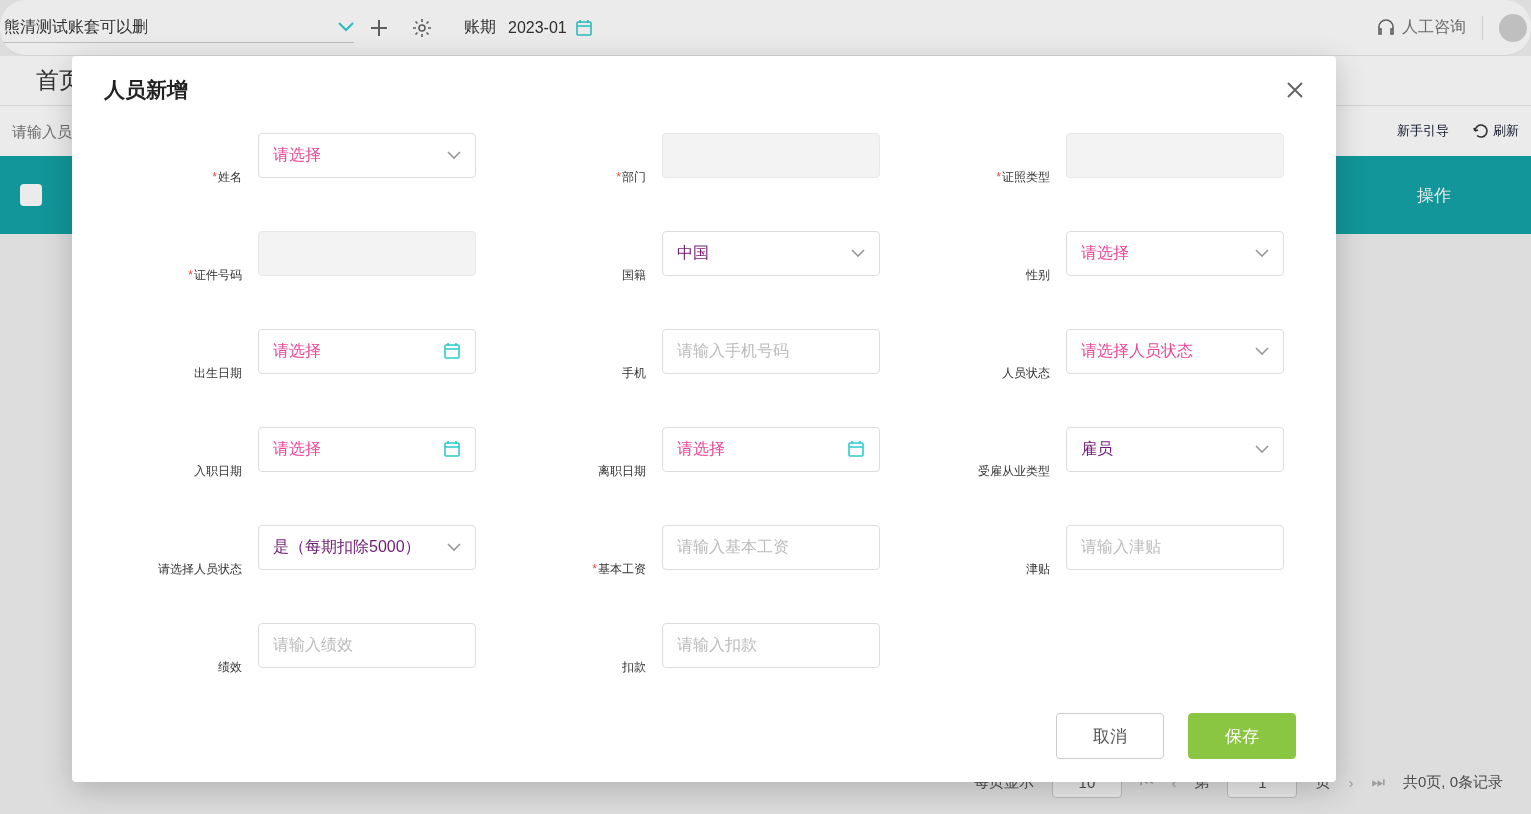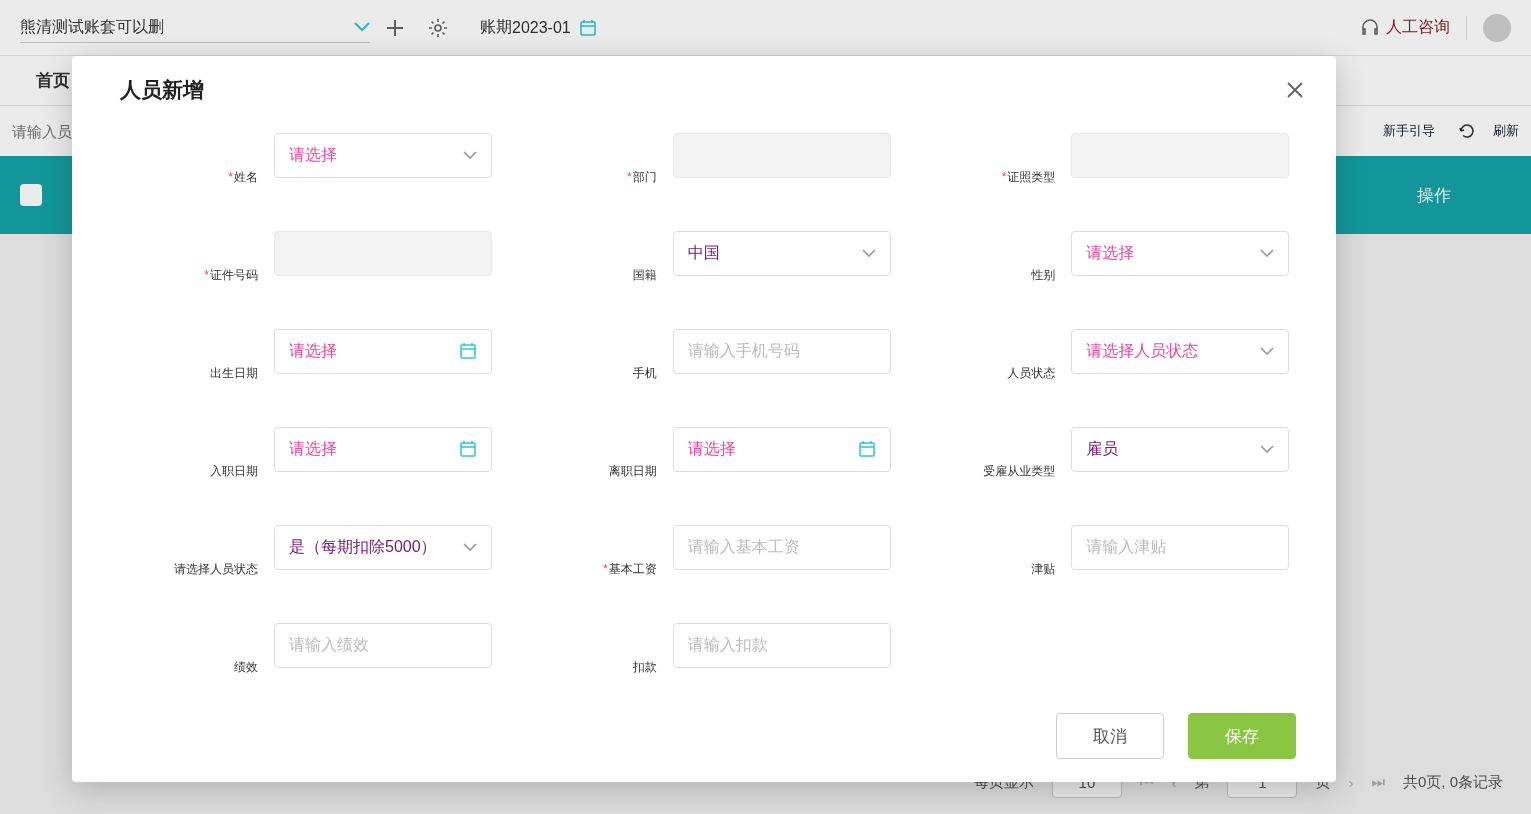--- a/index.html
+++ b/index.html
@@ -19,24 +19,25 @@
       position: absolute;
       inset: 0;
       background: rgba(0,0,0,0.08);
       z-index: 1;
     }
     .top-bar {
       height: 56px;
       background: #fff;
       display: flex;
       align-items: center;
-      padding: 0 20px;
+      padding: 0 4px;
       gap: 8px;
       border-bottom: 1px solid #e5e5e5;
       position: relative;
+      border-radius: 26px;
     }
     .account-select {
       display: flex;
       align-items: center;
       gap: 10px;
       font-size: 16px;
       color: #333;
       padding: 4px 0;
       border-bottom: 1px solid #ccc;
       width: 350px;
@@ -48,20 +49,21 @@
     }
     .top-icon {
       color: #666;
       font-size: 18px;
       padding: 0 8px;
       cursor: pointer;
     }
     .period-section {
       display: flex;
       align-items: center;
+      gap: 12px;
       margin-left: 16px;
       font-size: 16px;
       color: #333;
     }
     .period-value {
       display: flex;
       align-items: center;
       gap: 8px;
     }
     .calendar-icon-sm {
@@ -72,41 +74,40 @@
       margin-left: auto;
       display: flex;
       align-items: center;
       gap: 16px;
     }
     .consult {
       display: flex;
       align-items: center;
       gap: 6px;
       font-size: 16px;
-      color: #7f1d1d;
+      color: #737373;
     }
     .avatar {
       width: 28px;
       height: 28px;
       border-radius: 50%;
       background: #d0d0d0;
     }
     .tabs-bar {
       height: 50px;
       background: #fff;
       display: flex;
       align-items: center;
       padding: 0 16px;
       border-bottom: 1px solid #e5e5e5;
     }
     .tab {
       padding: 12px 20px;
-      font-size: 17px;
+      font-size: 23px;
       color: #333;
-      font-weight: bold;
     }
     .right-actions {
       margin-left: auto;
       display: flex;
       gap: 24px;
       font-size: 13px;
       color: #0f172a;
       align-items: flex-end;
     }
     .search-row {
@@ -163,21 +164,20 @@
       top: 56px;
       left: 72px;
       width: 1264px;
       height: 726px;
       background: #fff;
       border-radius: 4px;
       box-shadow: 0 8px 32px rgba(0,0,0,0.2);
       z-index: 10;
       display: flex;
       flex-direction: column;
-      padding-left: 16px;
     }
     .modal-header {
       height: 68px;
       display: flex;
       align-items: center;
       padding: 0 32px;
     }
     .modal-title {
       font-size: 21px;
       font-weight: 600;
@@ -370,21 +370,21 @@
 <div class="tabs-bar">
   <div class="tab">首页</div>
 </div>
 
 <div class="search-row">
   <input type="text" style="border: none; outline: none; font-size: 15px; width: 120px; color: rgb(187, 187, 187);" placeholder="请输入员...">
   <div class="right-actions">
     <div style="display:flex;align-items:center;gap:6px;">
       <span>新手引导</span>
     </div>
-    <div style="display:flex;align-items:center;gap:18px;">
+    <div style="display:flex;align-items:center;gap:4px;">
       <svg width="16" height="16" viewBox="0 0 16 16">
           <path d="M2 8 a6 6 0 1 1 2 4.5 M2 8 l-1 -3 M2 8 l3 -1" fill="none" stroke="#333" stroke-width="1.6"></path>
         </svg>
       <span>刷新</span>
     </div>
   </div>
 </div>
 
 <div class="table-header">
   <div class="th-checkbox"></div>

